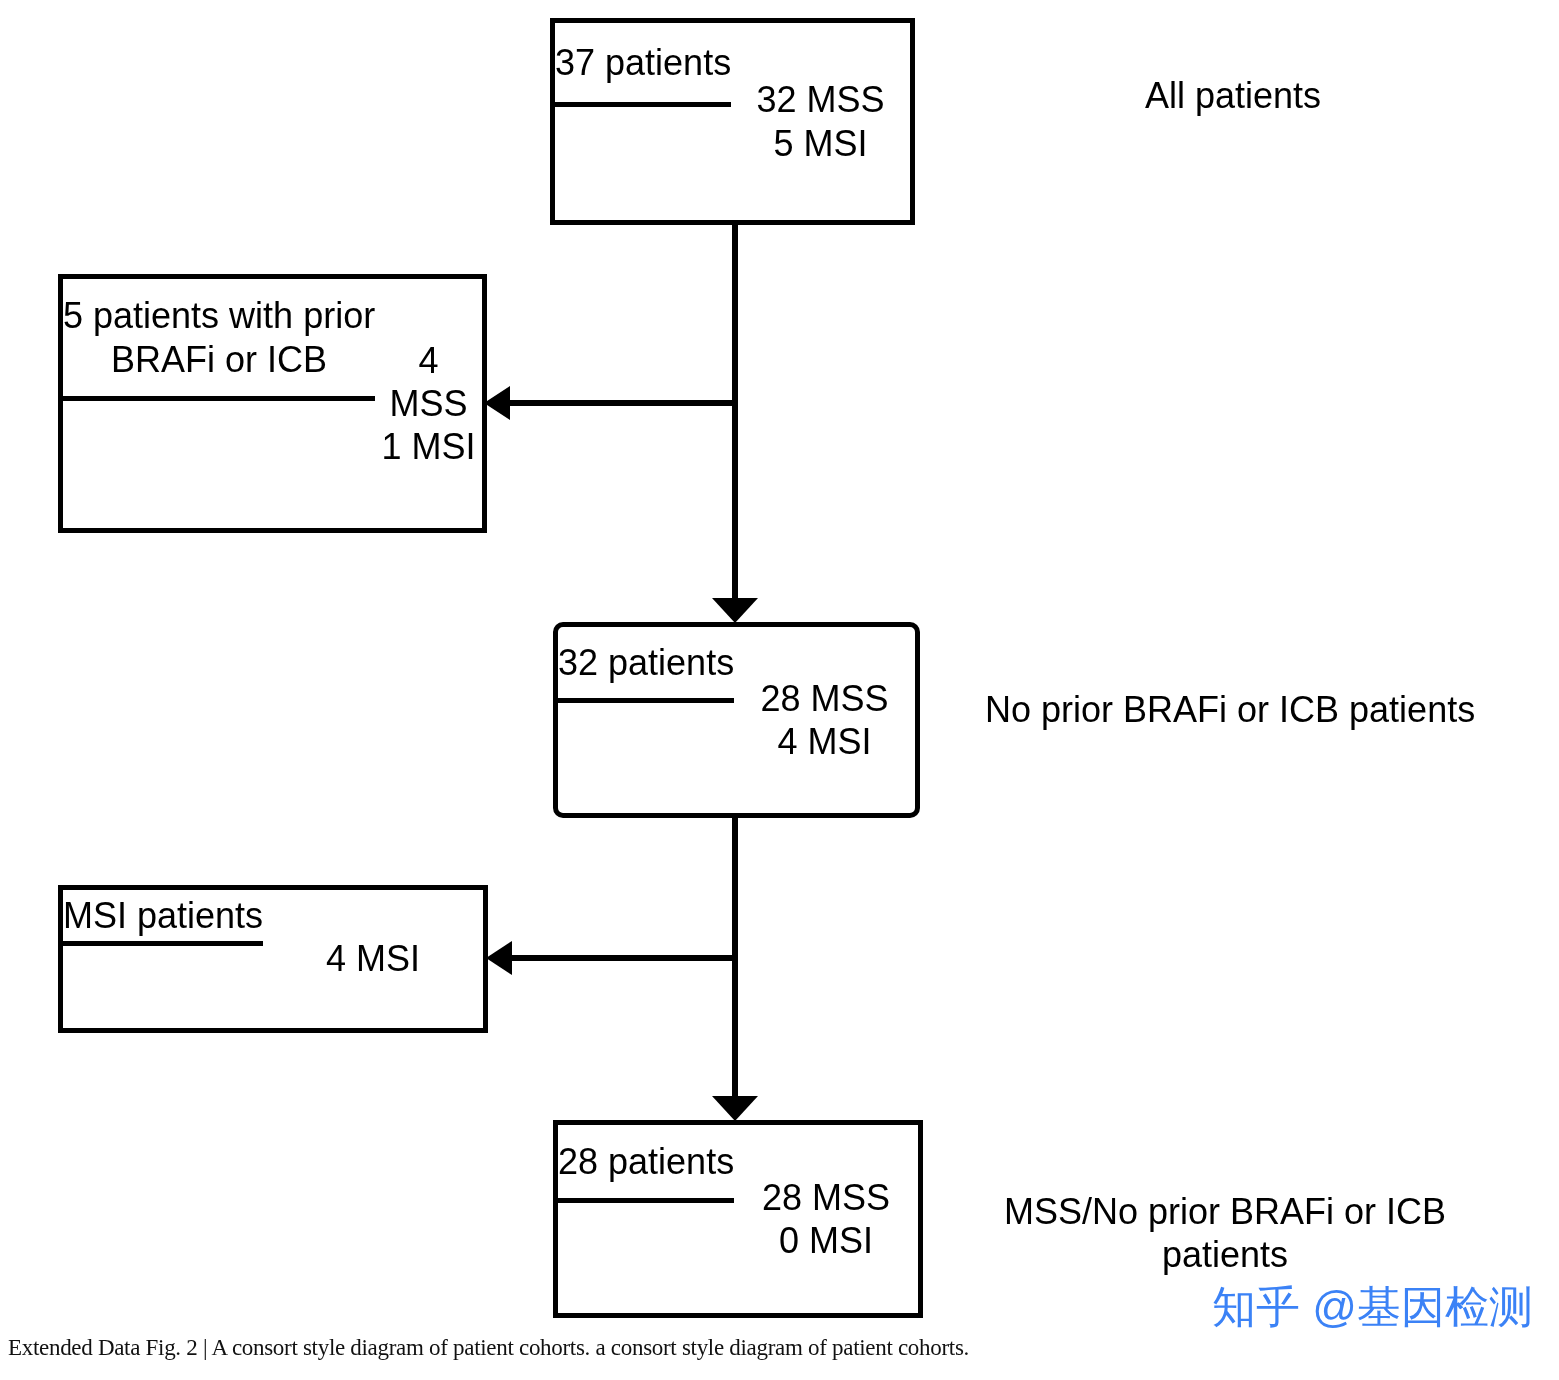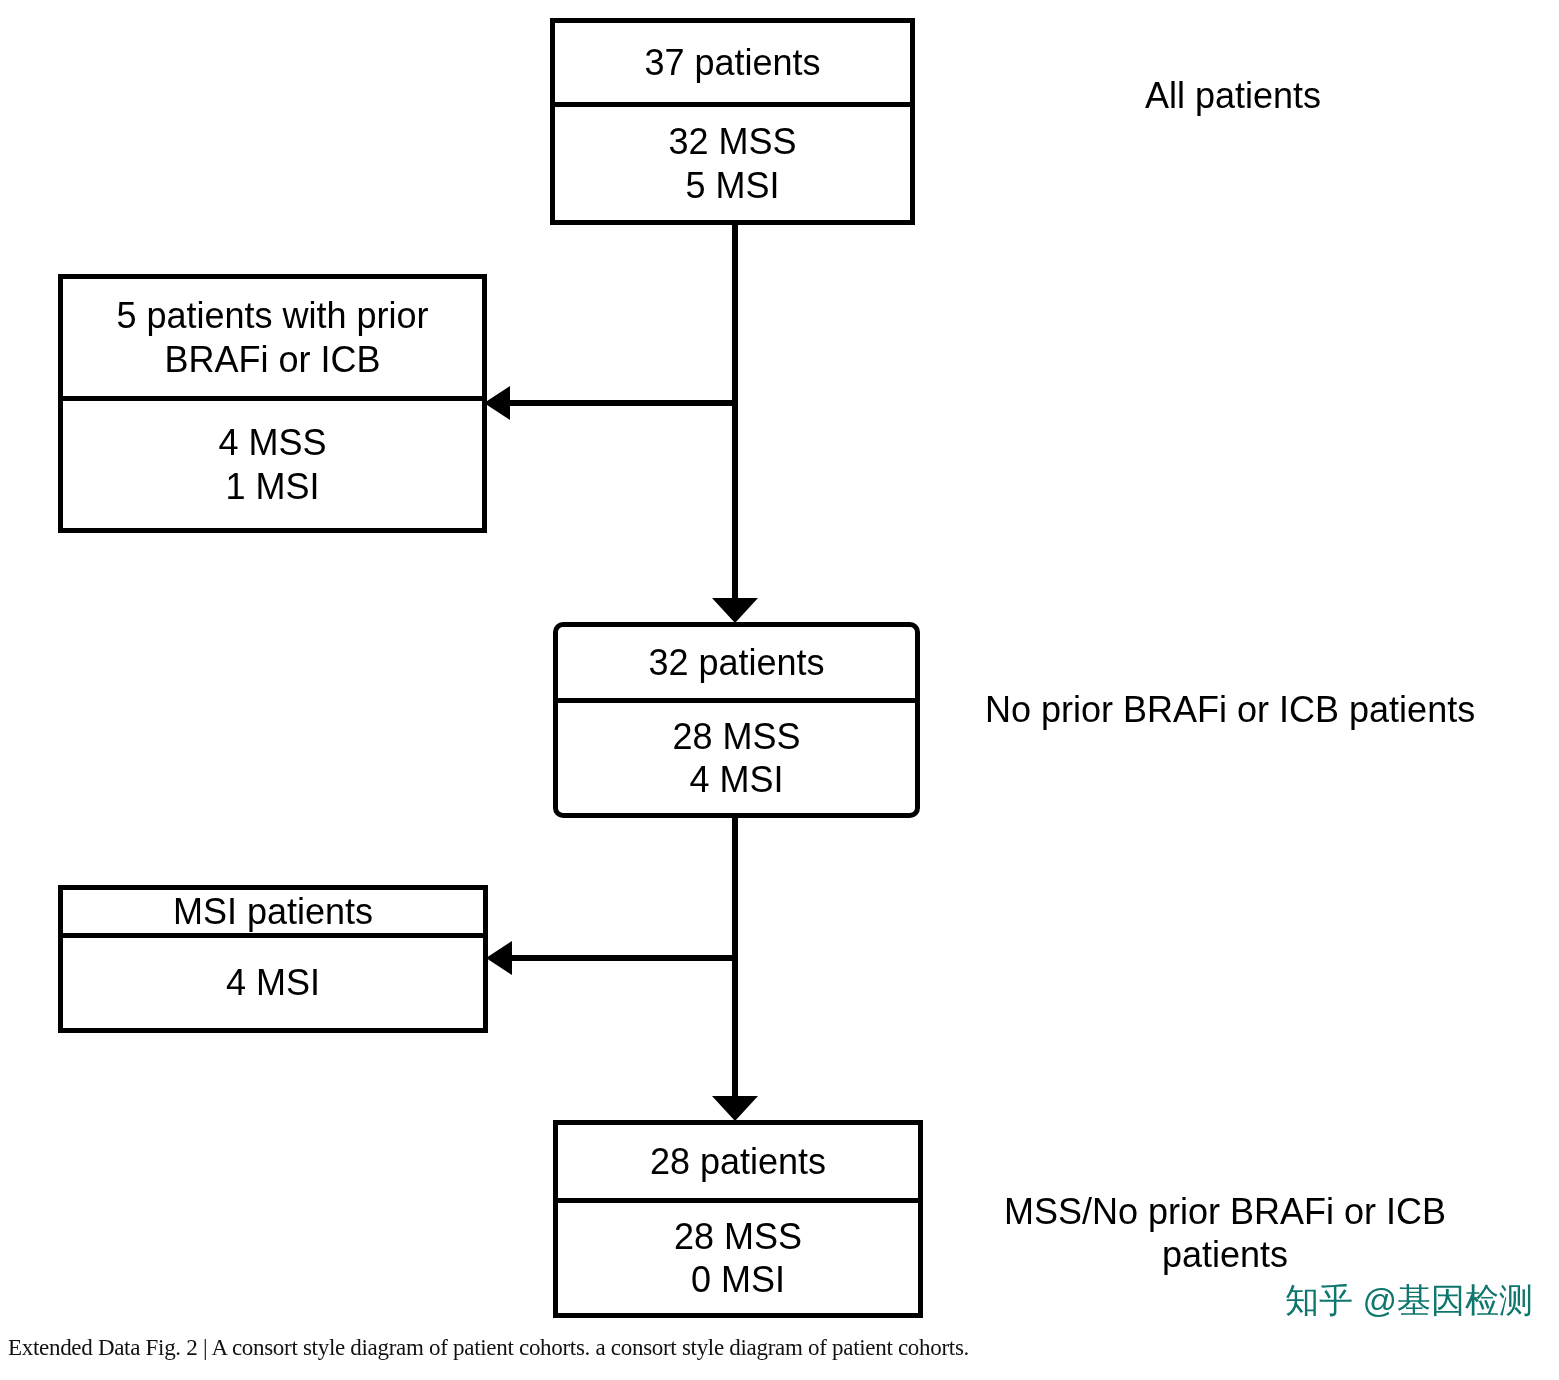--- a/index.html
+++ b/index.html
@@ -17,21 +17,21 @@
     overflow: hidden;
   }
 
   
   .cohort-box {
     position: absolute;
     box-sizing: border-box;
     border: 5px solid #000000;
     background: #ffffff;
     display: flex;
-    flex-direction: column;
+    flex-direction: row;
   }
   .box-title {
     box-sizing: border-box;
     border-bottom: 5px solid #000000;
     display: flex;
     flex-direction: column;
     align-items: center;
     justify-content: center;
     font-size: 36px;
     line-height: 1.2;
@@ -52,21 +52,21 @@
   #box-all        { left: 550px; top: 18px;   width: 365px; height: 207px; }
   #box-all .box-title { height: 84px; }
 
   #box-prior      { left: 58px;  top: 274px;  width: 429px; height: 259px; }
   #box-prior .box-title { height: 122px; }
 
   #box-no-prior   { left: 553px; top: 622px;  width: 367px; height: 196px; border-radius: 10px; }
   #box-no-prior .box-title { height: 76px; }
 
   #box-msi        { left: 58px;  top: 885px;  width: 430px; height: 148px; }
-  #box-msi .box-title { height: 48px; }
+  #box-msi .box-title { height: 56px; }
 
   #box-mss        { left: 553px; top: 1120px; width: 370px; height: 198px; }
   #box-mss .box-title { height: 78px; }
 
   
   .side-label {
     position: absolute;
     font-size: 36px;
     line-height: 1.2;
     white-space: nowrap;
@@ -118,22 +118,22 @@
     color: #111111;
     white-space: nowrap;
   }
   #caption .cap-bold { font-weight: normal; }
 
   
   #watermark {
     position: absolute;
     right: 26px;
     top: 1278px;
-    font-size: 34px;
-    color: #0f766e;
+    font-size: 44px;
+    color: #3b82f6;
     text-shadow: 1px 1px 0 #ffffff, -1px -1px 0 #ffffff;
     white-space: nowrap;
     font-family: "Liberation Sans", sans-serif;
   }
 </style>
 </head>
 <body>
 
 <div id="stage">
 

